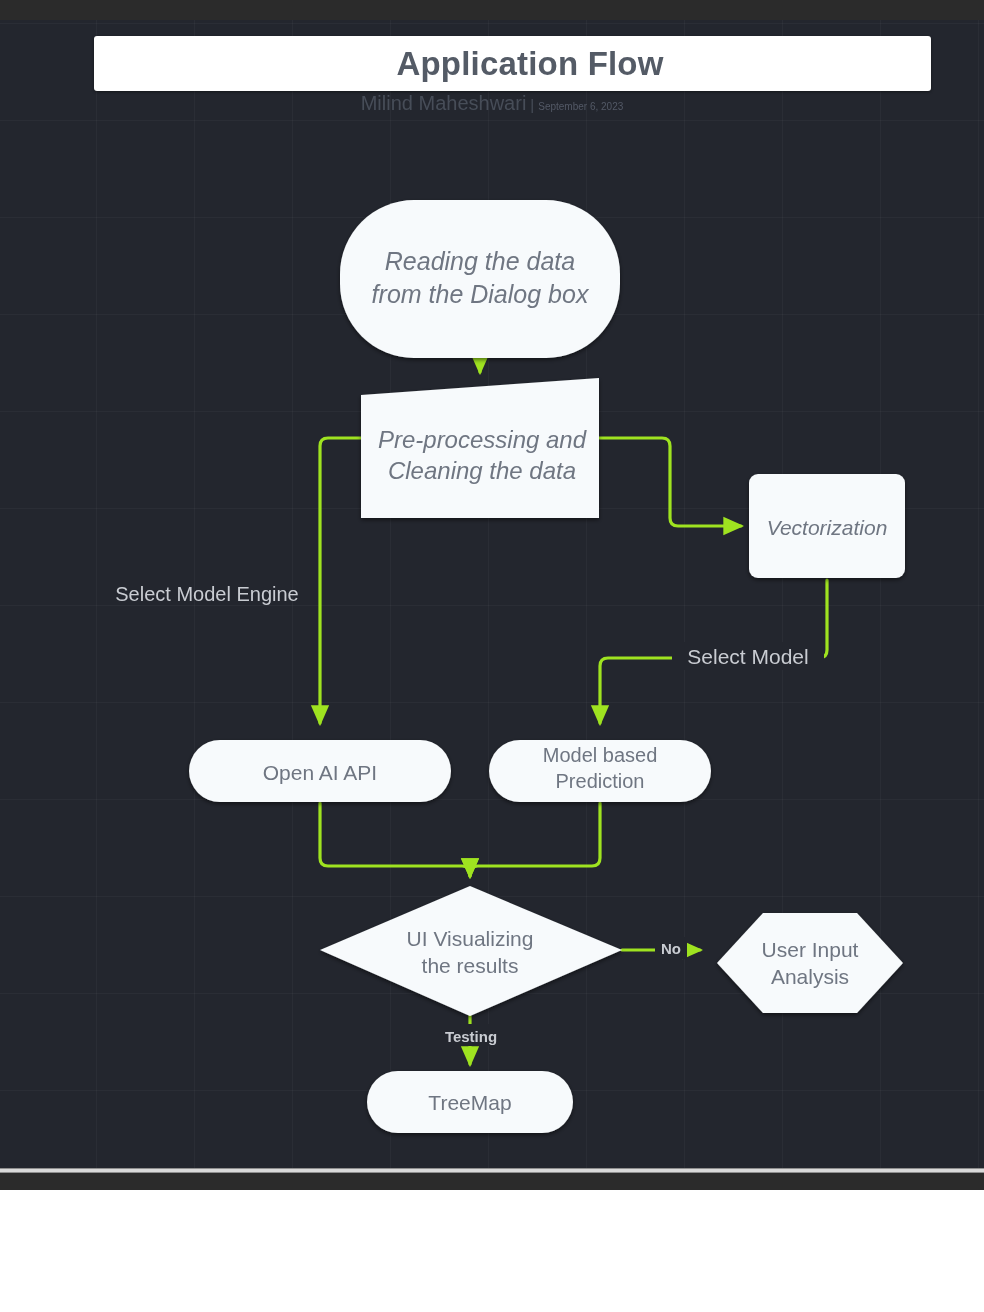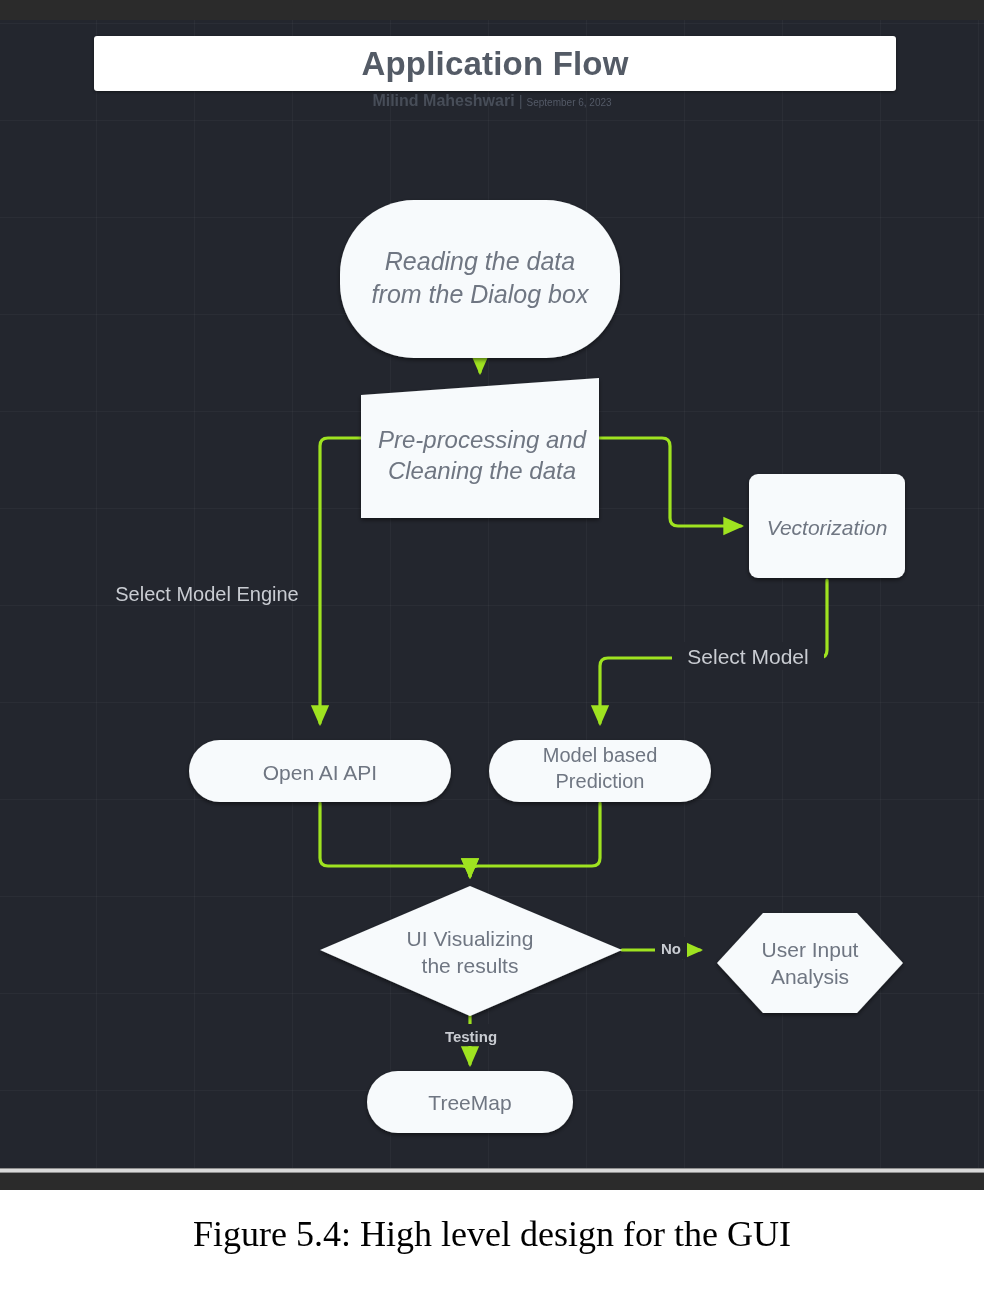--- a/index.html
+++ b/index.html
@@ -52,38 +52,39 @@
 
   
   .title-card {
     position: absolute; left: 94px; top: 36px;
     width: 802px; height: 55px;
     background: #ffffff;
     border-radius: 3px;
     box-shadow: 0 1px 3px rgba(0,0,0,0.45);
     display: flex; align-items: center; justify-content: center;
     z-index: 5;
+    padding-left: 35px;
   }
   .title-card h1 {
     margin: 0;
     font-size: 33px;
     font-weight: bold;
     color: #545b66;
     letter-spacing: 0.2px;
   }
   .byline {
     position: absolute; left: 0; top: 92px;
     width: 984px;
     text-align: center;
     font-size: 15px;
     color: #4b515c;
     z-index: 4;
     white-space: nowrap;
   }
-  .byline .author { font-weight: bold; font-size: 16px; color: #474d58; }
+  .byline .author { font-weight: normal; font-size: 20px; color: #474d58; }
   .byline .sep { color: #474d58; padding: 0 4px; }
   .byline .date { font-size: 10px; color: #535966; }
 
   
   #diagram {
     position: absolute; left: 0; top: 20px;
     width: 984px; height: 1148px;
   }
 
   .node-label {
@@ -217,15 +218,14 @@
     <span class="author">Milind Maheshwari</span><span class="sep">|</span><span class="date">September 6, 2023</span>
   </div>
 
   <div class="title-card">
     <h1>Application Flow</h1>
   </div>
 
   <div class="bottom-rule"></div>
   <div class="bottom-bar"></div>
 
-  <div class="caption">Figure 5.4: High level design for the GUI</div>
 
 </div>
 
 </body></html>

